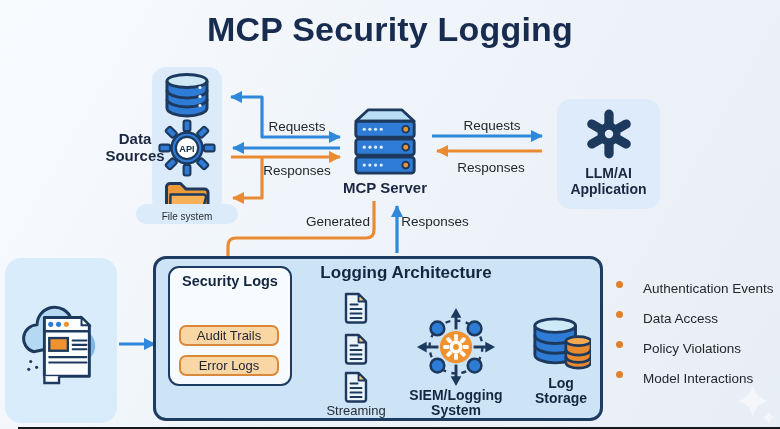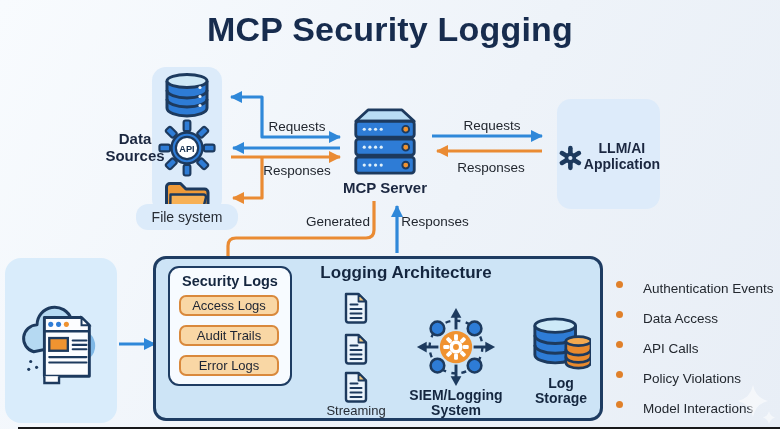--- a/index.html
+++ b/index.html
@@ -11,27 +11,27 @@
   .abs{position:absolute;}
   .title{
     position:absolute;top:10px;left:0;right:0;text-align:center;
     font-size:34px;font-weight:800;color:#172c4e;letter-spacing:.2px;
   }
   svg.arrows{position:absolute;left:0;top:0;}
   
   .ds-panel{position:absolute;left:152px;top:67px;width:70px;height:146px;background:#dcebfa;border-radius:14px;}
   .ds-label{position:absolute;left:85px;top:130px;width:70px;text-align:center;font-weight:bold;font-size:15px;color:#1b2740;line-height:1.15;margin-left:15px;}
   .ds-label span{display:block;}
-  .fs-chip{position:absolute;left:136px;top:204px;width:102px;height:26px;background:#dcebfa;border-radius:12px;
-    text-align:center;line-height:26px;font-size:14px;color:#272c34;}
+  .fs-chip{position:absolute;left:136px;top:204px;width:102px;height:20px;background:#dcebfa;border-radius:12px;
+    text-align:center;line-height:26px;font-size:10px;color:#272c34;}
   
   .mcp-label{position:absolute;left:332px;top:179px;width:106px;text-align:center;font-weight:bold;font-size:15px;color:#1b2740;}
   
   .llm-box{position:absolute;left:557px;top:99px;width:103px;height:110px;background:#ddebfa;border-radius:14px;
-    display:flex;flex-direction:row;align-items:center;}
+    display:flex;flex-direction:column;align-items:center;}
   .llm-label{margin-top:4px;text-align:center;font-weight:bold;font-size:14px;color:#1b2740;line-height:1.15;}
   .llm-label span{display:block;}
   
   .flbl{position:absolute;font-size:13.5px;color:#22272f;text-align:center;}
   
   .log-box{position:absolute;left:153px;top:256px;width:450px;height:165px;background:#cde4f6;
     border:3px solid #1e3c62;border-radius:13px;box-sizing:border-box;}
   .log-title{position:absolute;left:0;top:4px;width:100%;text-align:center;font-weight:bold;font-size:17px;color:#14263f;padding-left:28px;}
   .sec-box{position:absolute;left:12px;top:7px;width:124px;height:120px;background:#f7fbff;
     border:2.5px solid #1e3c62;border-radius:11px;box-sizing:border-box;}
@@ -185,21 +185,20 @@
   <div class="flbl" style="left:450px;top:118px;width:84px">Requests</div>
   <div class="flbl" style="left:444px;top:160px;width:94px">Responses</div>
   <div class="flbl" style="left:296px;top:214px;width:84px">Generated</div>
   <div class="flbl" style="left:388px;top:214px;width:94px">Responses</div>
 
   <div class="log-box">
     <div class="log-title">Logging Architecture</div>
 
     <div class="sec-box">
       <div class="sec-title">Security Logs</div>
-      <div class="pill pill1">Access Logs</div>
       <div class="pill pill2">Audit Trails</div>
       <div class="pill pill3">Error Logs</div>
     </div>
 
     <svg class="doc doc1" viewBox="0 0 27 33">
       <path d="M4 3 h12.5 l7.5 7.5 V29 a2.5 2.5 0 0 1 -2.5 2.5 H6.5 A2.5 2.5 0 0 1 4 29 z" fill="#ebf4fc" stroke="#1d3a5e" stroke-width="2.4" stroke-linejoin="round"></path>
       <path d="M16.5 3 v7.5 H24 z" fill="#f3c87f" stroke="#1d3a5e" stroke-width="1.8" stroke-linejoin="round"></path>
       <g stroke="#1d3a5e" stroke-width="2" stroke-linecap="round">
           <path d="M8.5 13.5 h7"></path>
           <path d="M8.5 18 h11"></path>
@@ -316,24 +315,20 @@
     <div class="event">
         <span class="dot"></span>
         <span>Authentication Events</span>
       </div>
     <div class="event">
         <span class="dot"></span>
         <span>Data Access</span>
       </div>
     <div class="event">
         <span class="dot"></span>
-        <span>API Calls</span>
-      </div>
-    <div class="event">
-        <span class="dot"></span>
         <span>Policy Violations</span>
       </div>
     <div class="event">
         <span class="dot"></span>
         <span>Model Interactions</span>
       </div>
   </div>
 
   <svg class="sparkle" width="44" height="44" viewBox="0 0 44 44">
     <path d="M20 2 q2.5 13 15 16 q-12.5 3 -15 16 q-2.5 -13 -15 -16 q12.5 -3 15 -16" fill="#ffffff"></path>

